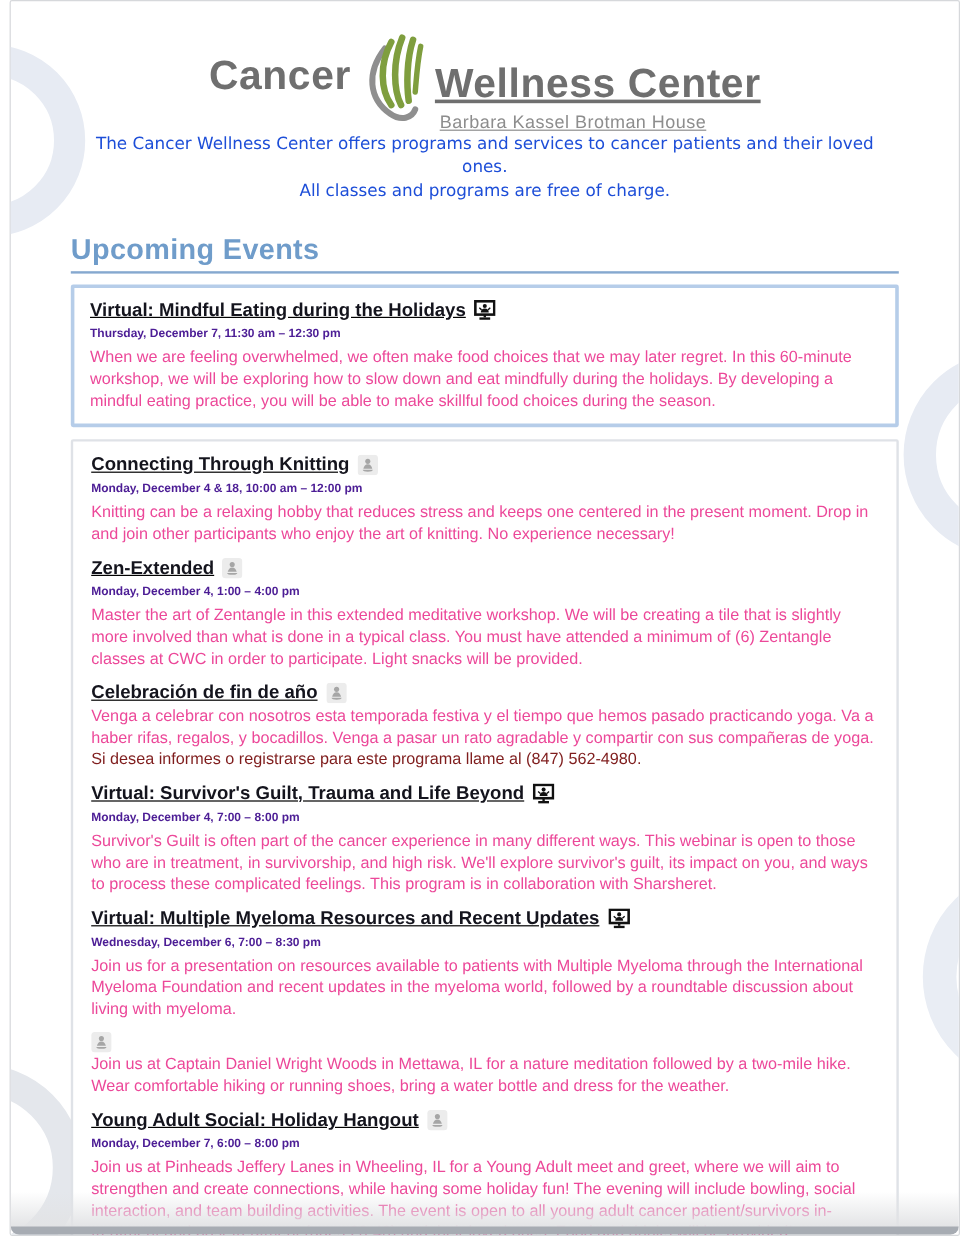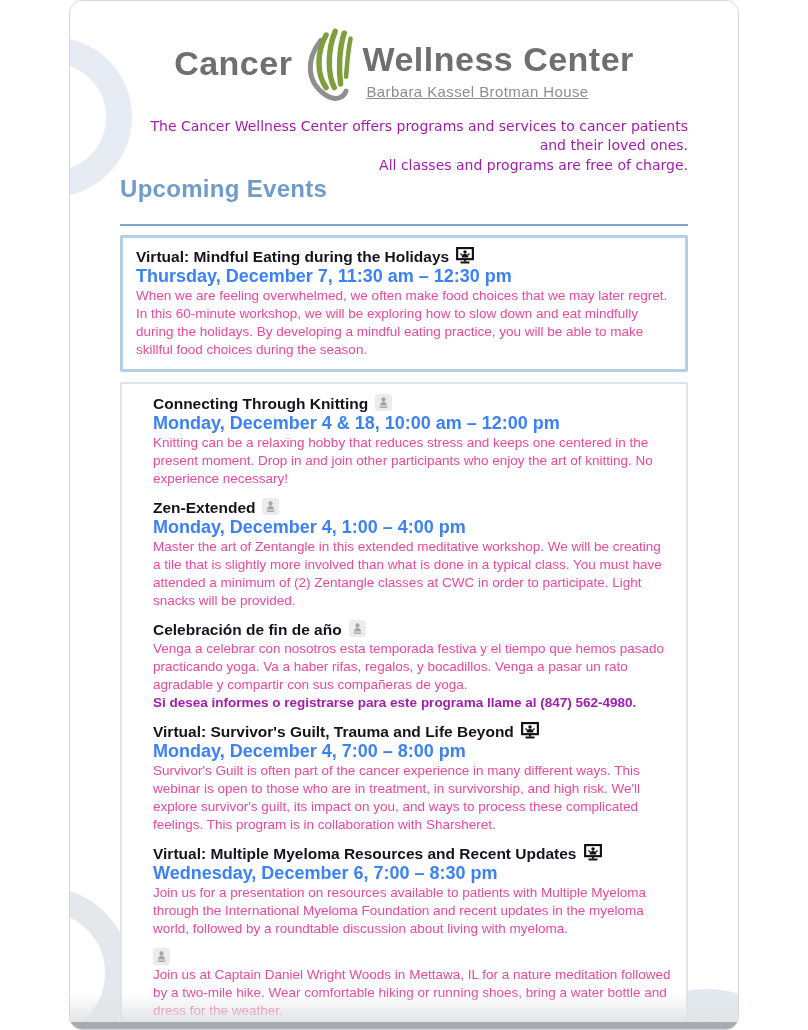--- a/index.html
+++ b/index.html
@@ -1,20 +1,20 @@
 <!DOCTYPE html>
 <html><head>
 <meta charset="utf-8">
 <style>
   * { margin:0; padding:0; box-sizing:border-box; }
   html,body { background:#ffffff; }
   .page {
-    position:relative; width:670px; height:1030px; margin:0 auto;
+    position:relative; width:792px; height:1030px; margin:0 auto;
     background:#ffffff; overflow:hidden;
-    border:1px solid #d6d8db; border-radius:13px;
+    border:1px solid #d6d8db; border-radius:2px;
     font-family:"Liberation Sans", sans-serif;
   }
   
   .ring { position:absolute; border-radius:50%; border-style:solid; border-color:#e7ebf3; z-index:0; }
   .ring1 { left:-98px;  top:36px;  width:160px; height:160px; border-width:26px; }
   .ring2 { left:744px;  top:292px; width:172px; height:172px; border-width:27px; }
   .ring3 { left:760px;  top:722px; width:182px; height:182px; border-width:28px; border-color:#e9edf4; }
   .ring4 { left:-112px; top:886px; width:172px; height:172px; border-width:25px; border-color:#e4e7ec; }
   .ring5 { left:528px;  top:988px; width:218px; height:218px; border-width:30px; border-color:#e3e8f1; }
   .bottom-fade { position:absolute; left:0; right:0; bottom:6px; height:30px; z-index:2;
@@ -22,49 +22,49 @@
   .bottom-strip { position:absolute; left:0; right:0; bottom:0; height:7px; background:#a7acb3; z-index:3;
     border-radius:0 0 9px 9px; }
 
   .content { position:relative; z-index:1; padding:24px 50px 0 50px; }
 
   
   .logo-row { display:flex; justify-content:center; align-items:flex-start; gap:4px; }
   .logo-word { font-size:34px; font-weight:700; color:#6f6f6f; letter-spacing:.5px; line-height:76px; }
   .logo-word.left { line-height:76px; }
   .logo-right { display:flex; flex-direction:column; }
-  .logo-right .logo-word { line-height:52px; margin-top:8px; }
+  .logo-right .logo-word { line-height:52px; margin-top:19px;text-decoration:underline; }
   .logo-sub { font-size:15px; color:#8d8d8d; letter-spacing:.4px; margin-top:-2px; padding-left:4px;text-decoration:underline; }
   .leaf { margin:0 2px; }
 
   
-  .intro { text-align:right; margin-top:14px; font-size:15px; color:#a21caf; line-height:1.38;
+  .intro { text-align:center; font-size:15px; color:#1d4ed8; line-height:1.38;
     font-family:"DejaVu Sans","Liberation Sans",sans-serif; font-size:14px; }
 
   
   .section-title {
-    margin-top:0; font-size:24px; font-weight:700; color:#6f9cca; letter-spacing:.3px;
-    border-bottom:2px solid #85a8cf; padding-bottom:21px;
+    margin-top:26px; font-size:24px; font-weight:700; color:#6f9cca; letter-spacing:.3px;
+    border-bottom:2px solid #85a8cf; padding-bottom:3px;
   }
 
   
   .featured-box {
     margin-top:9px; border:3px solid #b6cde9; border-radius:2px; background:#fff;
     padding:9px 13px 10px 13px;
   }
   .events-box {
     margin-top:10px; border:2px solid #dfe2e7; border-radius:2px; background:#fff;
     padding:10px 15px 8px 15px;
   }
-  .event { margin-bottom:10px;margin-left:16px; }
-  .ev-title-row { display:flex; align-items:flex-start; gap:7px; }
+  .event { margin-bottom:10px; }
+  .ev-title-row { display:flex; align-items:center; gap:7px;text-decoration:underline; }
   .ev-title { font-size:15.5px; font-weight:700; color:#14141d; line-height:19px; }
-  .ev-date  { font-size:18px;   font-weight:700; color:#3b82f6; line-height:19px; margin-top:1px; }
+  .ev-date  { font-size:10px;   font-weight:700; color:#4c1d95; line-height:19px; margin-top:1px; }
   .ev-desc  { font-size:13.5px; color:#ec4899; line-height:18px; margin-top:1px; }
-  .ev-note  { font-size:13.5px; color:#a21caf; line-height:18px; font-weight:700; }
+  .ev-note  { font-size:13.5px; color:#7f1d1d; line-height:18px; font-weight:400; }
   .icon { display:inline-flex; flex:0 0 auto; }
 </style>
 </head>
 <body>
 
 <div class="page">
   <div class="ring ring1"></div>
   <div class="ring ring2"></div>
   <div class="ring ring3"></div>
   <div class="ring ring4"></div>
@@ -140,21 +140,21 @@
         <svg width="17" height="17" viewBox="0 0 20 20">
           <rect width="20" height="20" rx="3.5" fill="#ececec"></rect>
           <circle cx="10" cy="6.4" r="2.5" fill="#a6a6a6"></circle>
           <path d="M10 9.2 C7.6 9.2 6.2 11 5.6 13.6 L14.4 13.6 C13.8 11 12.4 9.2 10 9.2 Z" fill="#a6a6a6"></path>
           <path d="M5 14.6 L15 14.6 C15 15.9 13 16.5 10 16.5 C7 16.5 5 15.9 5 14.6 Z" fill="#a6a6a6"></path>
         </svg>
       </span>
 
     </div>
     <div class="ev-date">Monday, December 4, 1:00 – 4:00 pm</div>
-    <div class="ev-desc">Master the art of Zentangle in this extended meditative workshop. We will be creating a tile that is slightly more involved than what is done in a typical class. You must have attended a minimum of (2) Zentangle classes at CWC in order to participate. Light snacks will be provided.</div>
+    <div class="ev-desc">Master the art of Zentangle in this extended meditative workshop. We will be creating a tile that is slightly more involved than what is done in a typical class. You must have attended a minimum of (6) Zentangle classes at CWC in order to participate. Light snacks will be provided.</div>
 
   </div>
           <div class="event">
     <div class="ev-title-row">
       <span class="ev-title">Celebración de fin de año</span>
       <span class="icon">
         <svg width="17" height="17" viewBox="0 0 20 20">
           <rect width="20" height="20" rx="3.5" fill="#ececec"></rect>
           <circle cx="10" cy="6.4" r="2.5" fill="#a6a6a6"></circle>
           <path d="M10 9.2 C7.6 9.2 6.2 11 5.6 13.6 L14.4 13.6 C13.8 11 12.4 9.2 10 9.2 Z" fill="#a6a6a6"></path>

